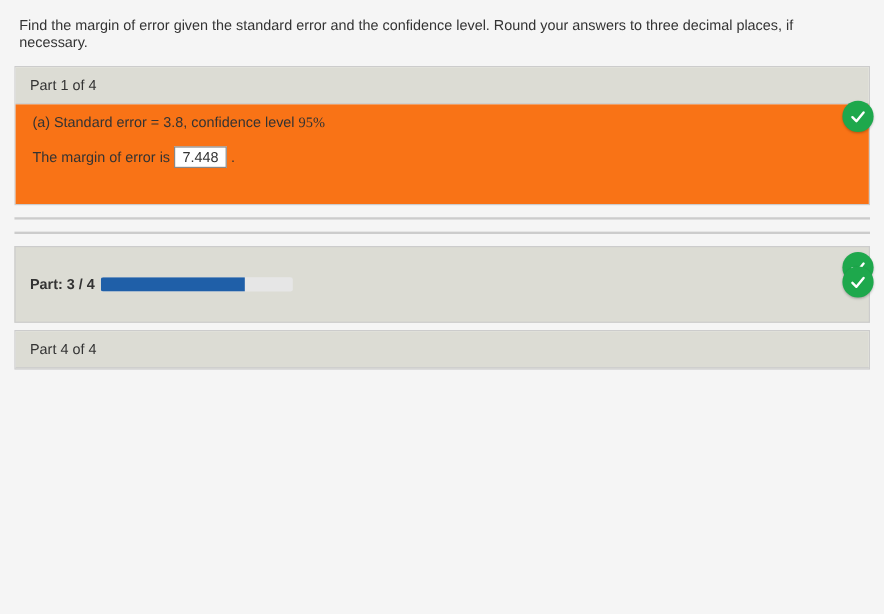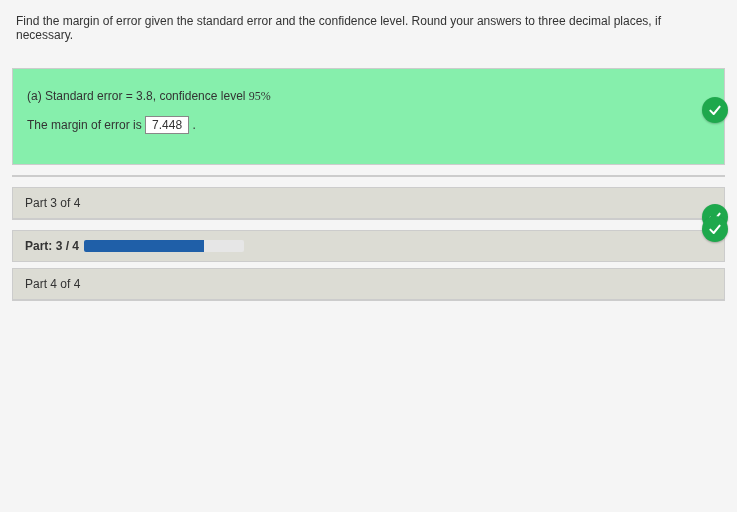--- a/index.html
+++ b/index.html
@@ -11,38 +11,38 @@
       width: 737px;
       height: 512px;
       overflow: hidden;
     }
     .container {
       padding: 8px 12px;
     }
     .instructions {
       font-size: 12px;
       color: #333;
-      padding: 6px 4px 26px 4px;
+      padding: 6px 4px 13px 4px;
     }
     .part-block {
       border: 1px solid #ccc;
       margin-bottom: 10px;
       background: #fff;
       position: relative;
     }
     .part-header {
       background: #dcdcd4;
       border-bottom: 1px solid #ccc;
       padding: 8px 12px;
       font-size: 12px;
       color: #333;
     }
     .part-body {
-      padding: 20px 14px 18px 14px;
-      background: #86efac;
+      padding: 8px 14px 18px 14px;
+      background: #f97316;
       position: relative;
     }
     .part-line {
       margin-bottom: 12px;
       font-size: 12px;
     }
     .answer-box {
       display: inline-block;
       border: 1px solid #888;
       background: #fff;
@@ -64,21 +64,21 @@
       align-items: center;
       justify-content: center;
       box-shadow: 0 1px 2px rgba(0,0,0,0.25);
       z-index: 2;
     }
     .check-badge svg { width: 16px; height: 16px; }
     .progress-row {
       display: flex;
       align-items: center;
       gap: 5px;
-      padding: 8px 12px;
+      padding: 24px 12px;
       background: #dcdcd4;
       border: 1px solid #ccc;
       margin-bottom: 6px;
     }
     .progress-label { font-weight: bold; font-size: 12px; }
     .progress-bar {
       position: relative;
       width: 160px;
       height: 12px;
       background: #e6e6e6;
@@ -98,20 +98,21 @@
 <div class="container">
 
   <div class="instructions">Find the margin of error given the standard error and the confidence level. Round your answers to three decimal places, if necessary.</div>
 
   <div class="part-block">
     <div class="check-badge">
       <svg viewBox="0 0 24 24" fill="none" stroke="#fff" stroke-width="3" stroke-linecap="round" stroke-linejoin="round">
           <polyline points="5,13 10,18 19,7"></polyline>
         </svg>
     </div>
+    <div class="part-header">Part 1 of 4</div>
     <div class="part-body">
       <div class="part-line">
         <span>(a) Standard error = </span><span>3.8</span><span>, confidence level </span><span class="percent-text">95%</span>
       </div>
       <div class="part-line">
         <span>The margin of error is </span>
         <span class="answer-box">7.448</span> .
       </div>
     </div>
   </div>
@@ -123,21 +124,20 @@
         </svg>
     </div>
   </div>
 
   <div class="part-block">
     <div class="check-badge">
       <svg viewBox="0 0 24 24" fill="none" stroke="#fff" stroke-width="3" stroke-linecap="round" stroke-linejoin="round">
           <polyline points="5,13 10,18 19,7"></polyline>
         </svg>
     </div>
-    <div class="part-header">Part 3 of 4</div>
   </div>
 
   <div class="progress-row">
     <span class="progress-label">Part: 3 / 4</span>
     <div class="progress-bar">
       <div class="progress-fill"></div>
     </div>
   </div>
 
   <div class="part-block">

